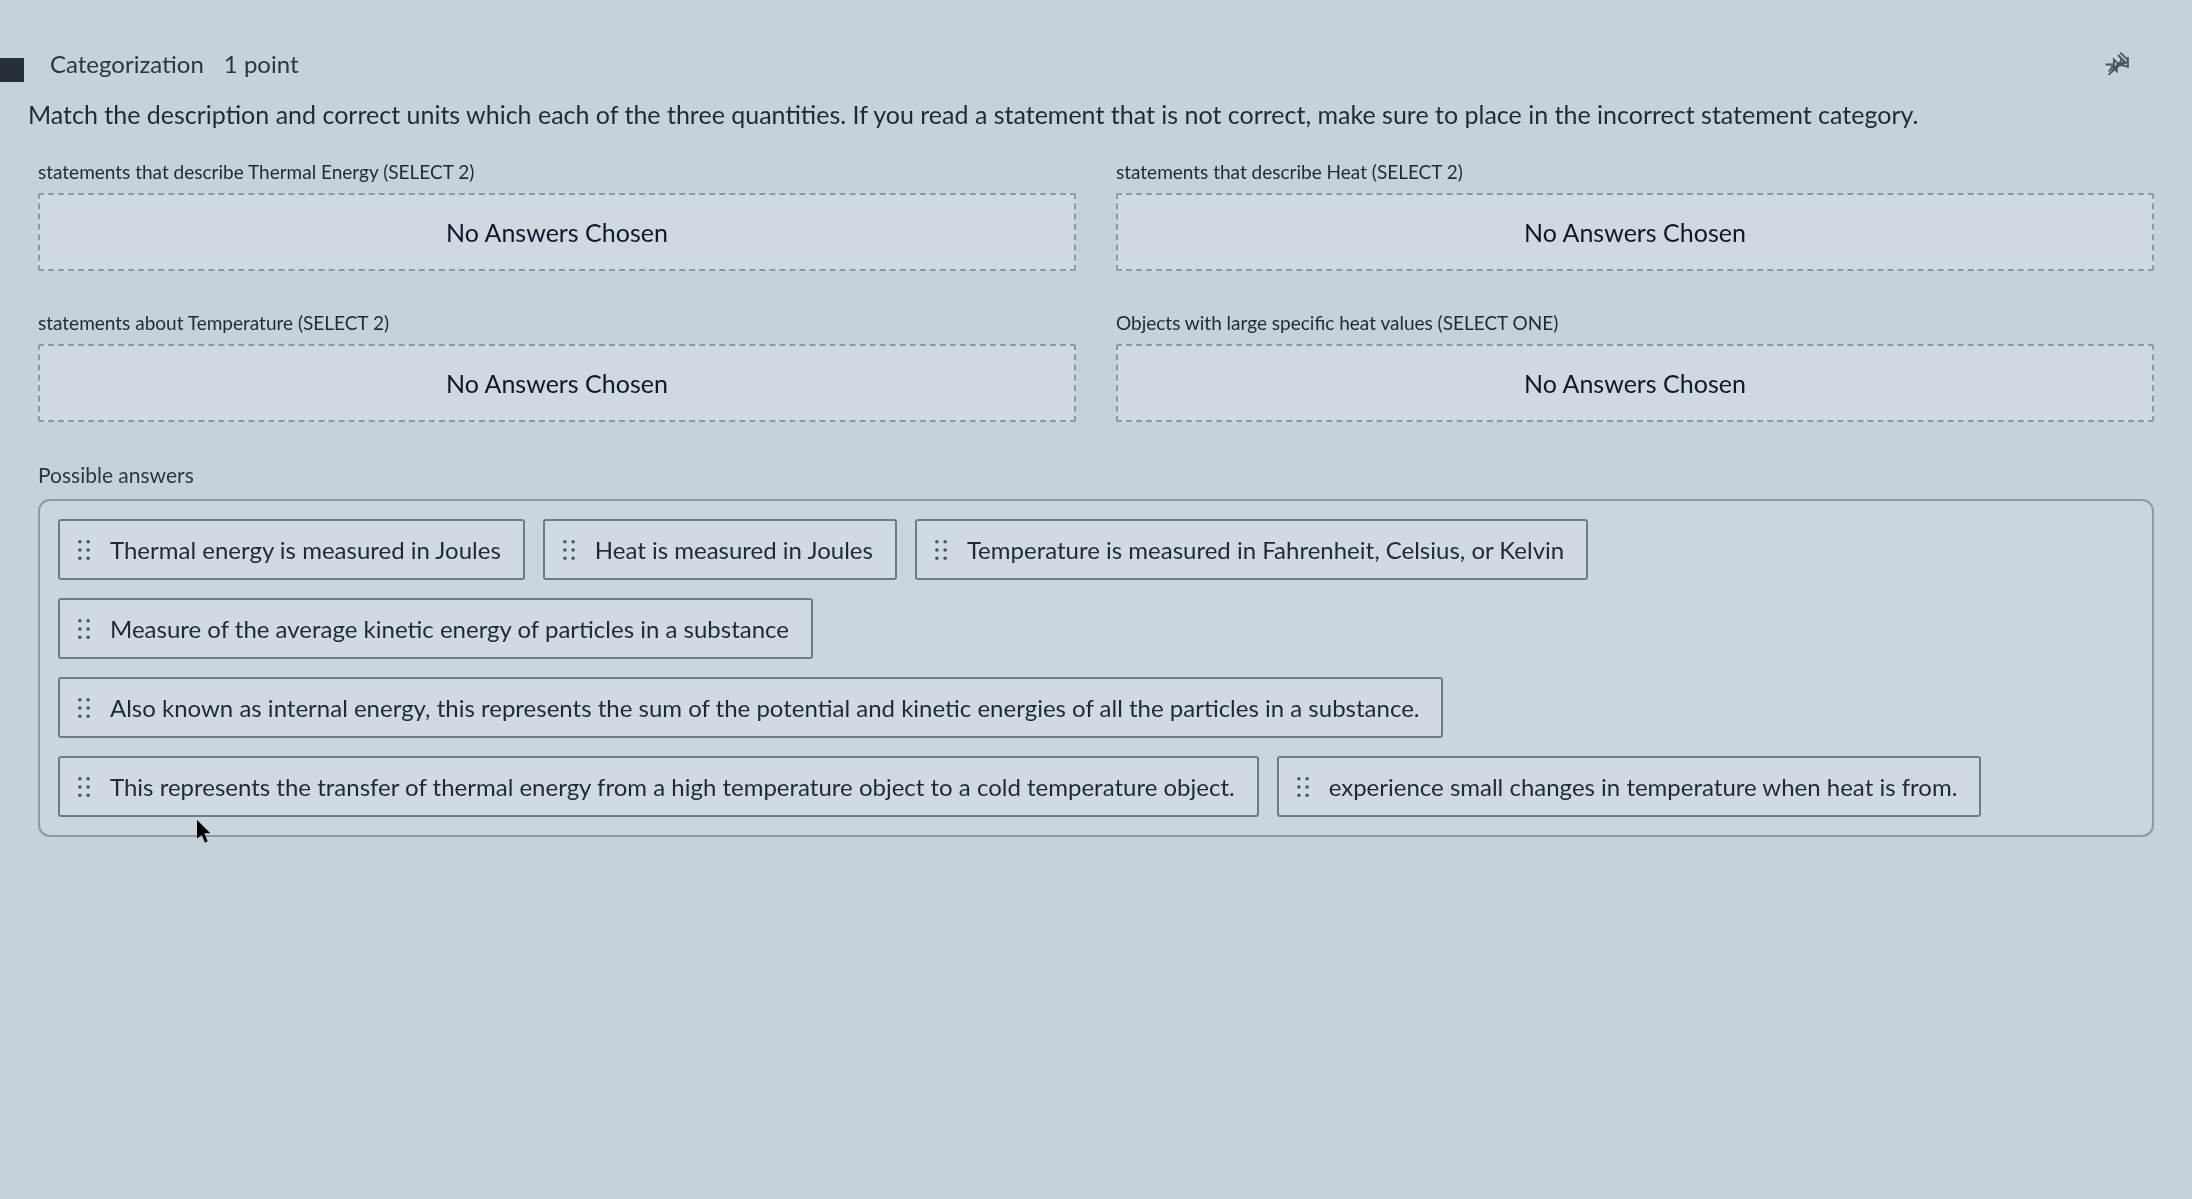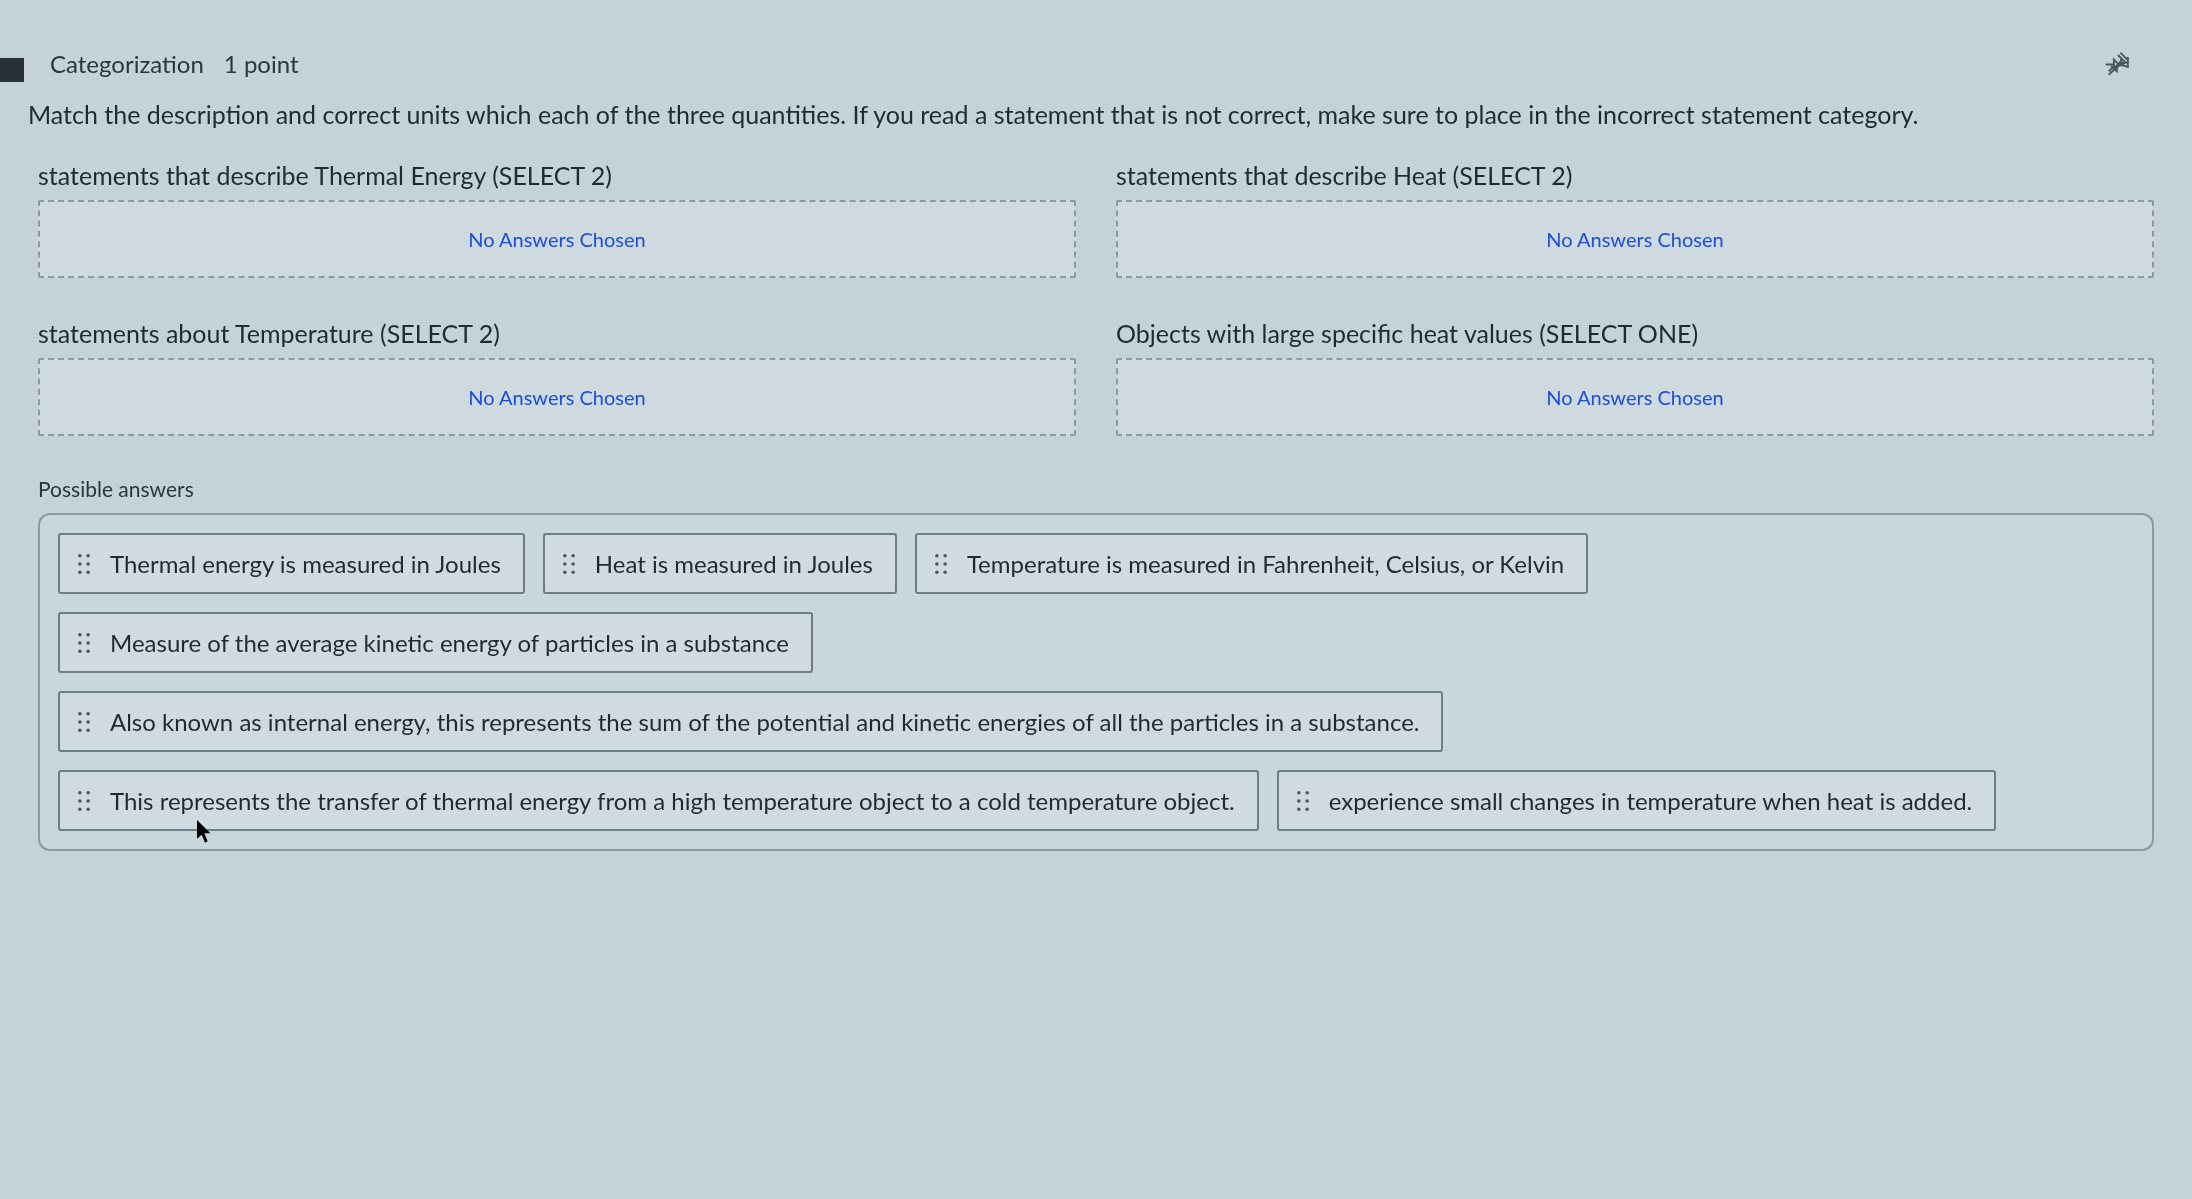--- a/index.html
+++ b/index.html
@@ -60,33 +60,33 @@
     column-gap: 40px;
     row-gap: 40px;
     padding: 0 18px;
     margin-bottom: 40px;
   }
   .category {
     display: flex;
     flex-direction: column;
   }
   .cat-label {
-    font-size: 25px;
+    font-size: 19px;
     color: #1f2a33;
     margin-bottom: 10px;
   }
   .dropzone {
     border: 2px dashed #8a99a3;
     background: #cedae0;
     min-height: 78px;
     display: flex;
     align-items: center;
     justify-content: center;
-    font-size: 20px;
-    color: #1d4ed8;
+    font-size: 25px;
+    color: #0f172a;
     border-radius: 2px;
   }
   .possible-label {
     font-size: 21px;
     color: #2a3640;
     padding-left: 18px;
     margin-bottom: 12px;
   }
   .answers-container {
     border: 2px solid #8a99a3;
@@ -268,21 +268,21 @@
         <span class="grip">
           <svg viewBox="0 0 10 16">
               <circle cx="2" cy="2" r="1.3" fill="currentColor"></circle>
               <circle cx="8" cy="2" r="1.3" fill="currentColor"></circle>
               <circle cx="2" cy="8" r="1.3" fill="currentColor"></circle>
               <circle cx="8" cy="8" r="1.3" fill="currentColor"></circle>
               <circle cx="2" cy="14" r="1.3" fill="currentColor"></circle>
               <circle cx="8" cy="14" r="1.3" fill="currentColor"></circle>
             </svg>
         </span>
-        <span>experience small changes in temperature when heat is added.</span>
+        <span>experience small changes in temperature when heat is from.</span>
       </div>
 
     </div>
   </div>
 
   <div class="cursor">
     <svg viewBox="0 0 12 18" fill="#000">
         <path d="M0 0 L0 14 L3.5 11 L6 17 L8 16 L5.5 10 L10 10 Z"></path>
       </svg>
   </div>

